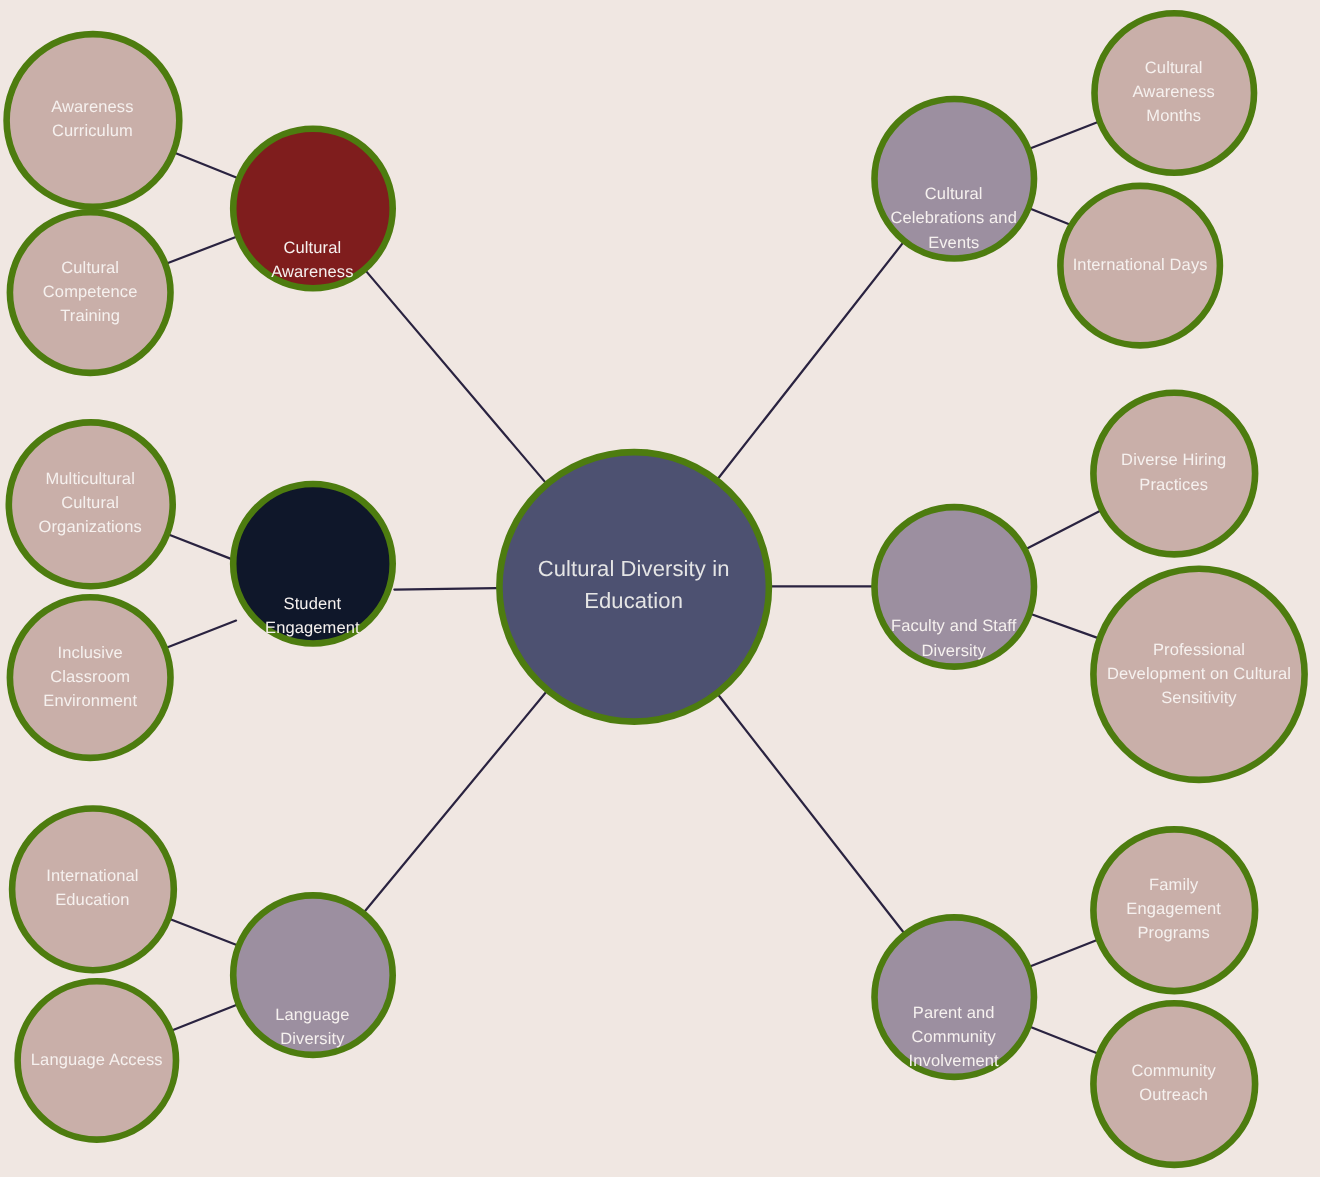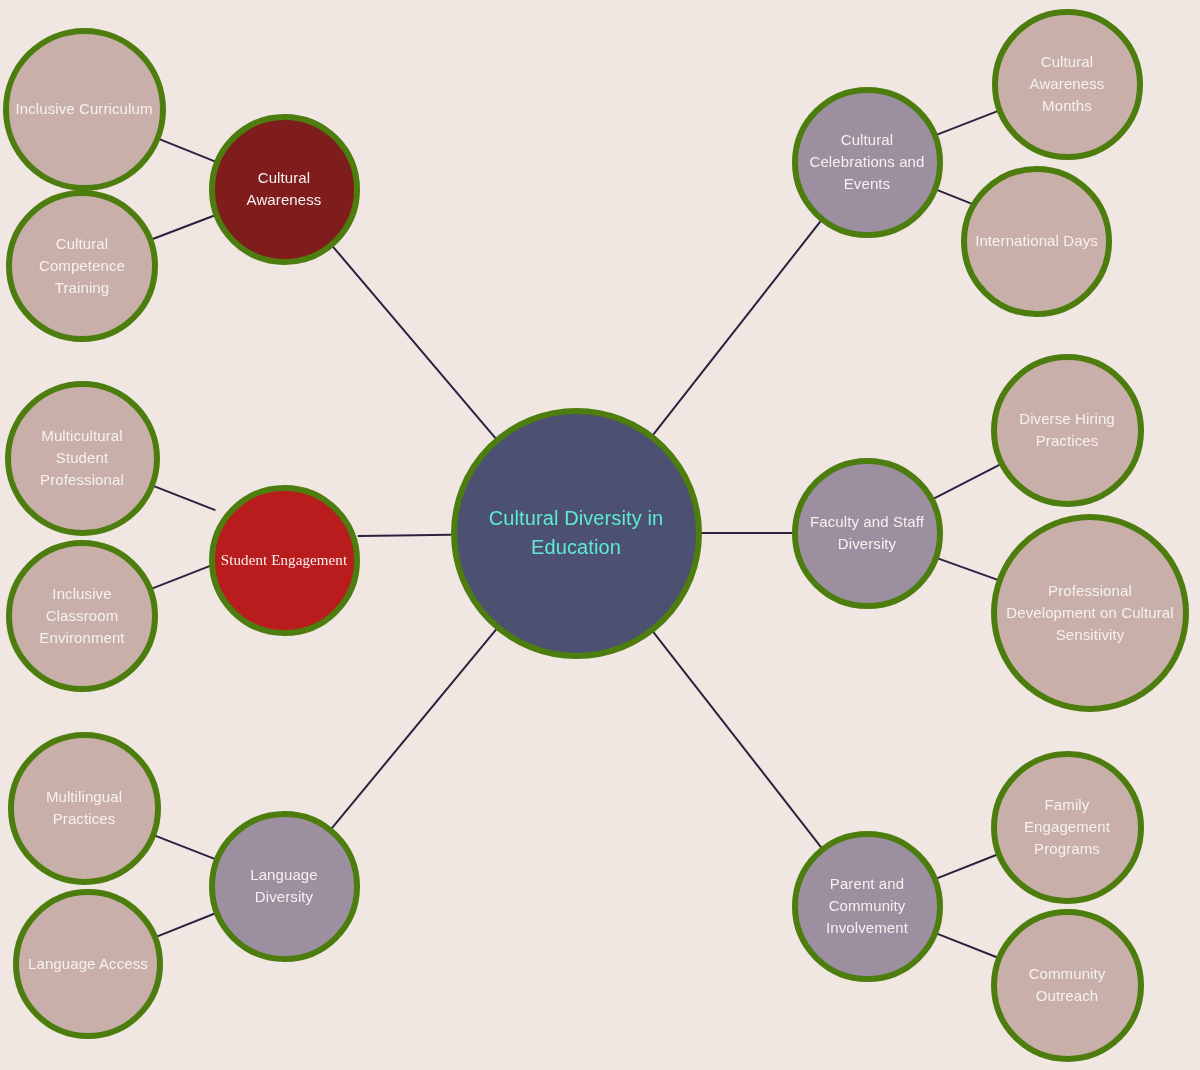--- a/index.html
+++ b/index.html
@@ -46,24 +46,25 @@
     line-height: 1.45;
     color: #f6f1ef;
     letter-spacing: 0.1px;
     white-space: pre-line;
   }
   .node-root {
     background: #4d5171;
   }
   .node-root .node-label {
     font-size: 20px;
-    color: #5eead4;
+    color: #e5e5e5;
   }
   .node-branch {
     background: #9c8fa0;
+    align-items: flex-end;
   }
   .node-branch .node-label {
     font-size: 15px;
   }
   .node-leaf {
     background: #c9afa9;
   }
   .node-leaf .node-label {
     font-size: 15px;
   }
@@ -87,62 +88,62 @@
       <line x1="214.62" y1="564.13" x2="151.85" y2="588.68" stroke="#2a2340" stroke-width="2" stroke-linecap="round"></line>
       <line x1="933.23" y1="498.89" x2="999.88" y2="464.57" stroke="#2a2340" stroke-width="2" stroke-linecap="round"></line>
       <line x1="937.12" y1="558.16" x2="997.76" y2="579.91" stroke="#2a2340" stroke-width="2" stroke-linecap="round"></line>
       <line x1="214.59" y1="858.93" x2="154.34" y2="835.43" stroke="#2a2340" stroke-width="2" stroke-linecap="round"></line>
       <line x1="214.78" y1="913.55" x2="156.76" y2="936.64" stroke="#2a2340" stroke-width="2" stroke-linecap="round"></line>
       <line x1="936.29" y1="878.63" x2="996.78" y2="854.74" stroke="#2a2340" stroke-width="2" stroke-linecap="round"></line>
       <line x1="936.29" y1="933.37" x2="996.78" y2="957.26" stroke="#2a2340" stroke-width="2" stroke-linecap="round"></line>
     </svg>
   <div id="node-layer">
       <div class="node node-leaf" style="left: 2.5px; top: 27.5px; width: 163px; height: 163px;">
-        <span class="node-label">Inclusive Curriculum</span>
+        <span class="node-label">Awareness Curriculum</span>
       </div>
       <div class="node node-leaf" style="left: 6px; top: 190px; width: 152px; height: 152px;">
         <span class="node-label">Cultural Competence Training</span>
       </div>
       <div class="node node-leaf" style="left: 991.5px; top: 8.5px; width: 151px; height: 151px;">
         <span class="node-label">Cultural Awareness Months</span>
       </div>
       <div class="node node-leaf" style="left: 961px; top: 165.5px; width: 151px; height: 151px;">
         <span class="node-label">International Days</span>
       </div>
       <div class="node node-leaf" style="left: 4.5px; top: 380.5px; width: 155px; height: 155px;">
-        <span class="node-label">Multicultural Student Professional</span>
+        <span class="node-label">Multicultural Cultural Organizations</span>
       </div>
       <div class="node node-leaf" style="left: 6px; top: 540px; width: 152px; height: 152px; align-items: center;">
         <span class="node-label">Inclusive Classroom Environment</span>
       </div>
       <div class="node node-leaf" style="left: 990.5px; top: 353.5px; width: 153px; height: 153px;">
         <span class="node-label">Diverse Hiring Practices</span>
       </div>
       <div class="node node-leaf" style="left: 991px; top: 514px; width: 198px; height: 198px;">
         <span class="node-label">Professional Development on Cultural Sensitivity</span>
       </div>
       <div class="node node-leaf" style="left: 7.5px; top: 731.5px; width: 153px; height: 153px;">
-        <span class="node-label">Multilingual Practices</span>
+        <span class="node-label">International Education</span>
       </div>
       <div class="node node-leaf" style="left: 13px; top: 889px; width: 150px; height: 150px; justify-content: center;">
         <span class="node-label">Language Access</span>
       </div>
       <div class="node node-leaf" style="left: 990.5px; top: 750.5px; width: 153px; height: 153px;">
         <span class="node-label">Family Engagement Programs</span>
       </div>
       <div class="node node-leaf" style="left: 990.5px; top: 908.5px; width: 153px; height: 153px;">
         <span class="node-label">Community Outreach</span>
       </div>
       <div class="node node-branch" style="left: 208.5px; top: 113.5px; width: 151px; height: 151px; background: #7f1d1d;">
         <span class="node-label">Cultural Awareness</span>
       </div>
       <div class="node node-branch" style="left: 791.5px; top: 86.5px; width: 151px; height: 151px; background: rgb(156, 143, 160);">
         <span class="node-label">Cultural Celebrations and Events</span>
       </div>
-      <div class="node node-branch" style="left: 208.5px; top: 485px; width: 151px; height: 151px; background: #b91c1c; font-family: Liberation Serif, serif;">
+      <div class="node node-branch" style="left: 208.5px; top: 437px; width: 151px; height: 151px; background: #0f172a;">
         <span class="node-label">Student Engagement</span>
       </div>
       <div class="node node-branch" style="left: 791.5px; top: 457.5px; width: 151px; height: 151px; background: rgb(156, 143, 160);">
         <span class="node-label">Faculty and Staff Diversity</span>
       </div>
       <div class="node node-branch" style="left: 208.5px; top: 810.5px; width: 151px; height: 151px; background: rgb(156, 143, 160);">
         <span class="node-label">Language Diversity</span>
       </div>
       <div class="node node-branch" style="left: 791.5px; top: 830.5px; width: 151px; height: 151px; background: rgb(156, 143, 160);">
         <span class="node-label">Parent and Community Involvement</span>

